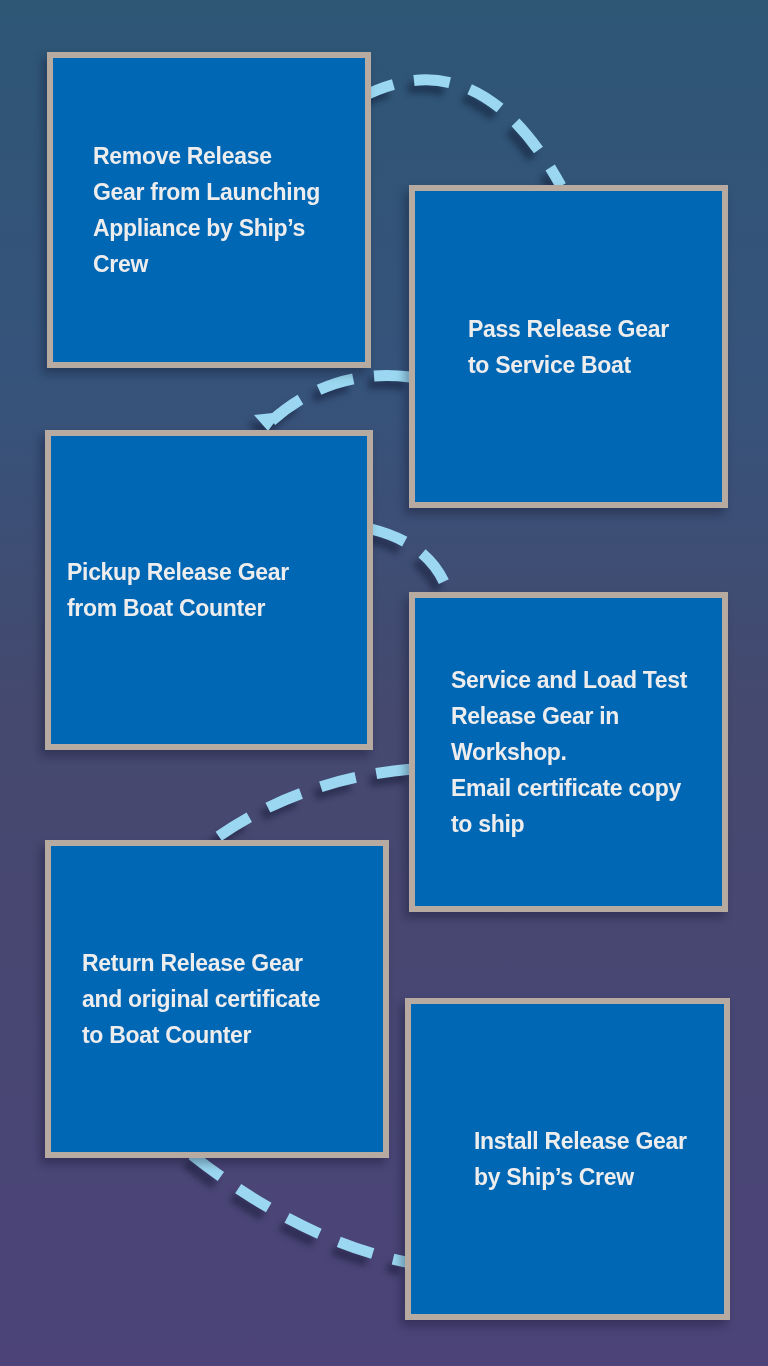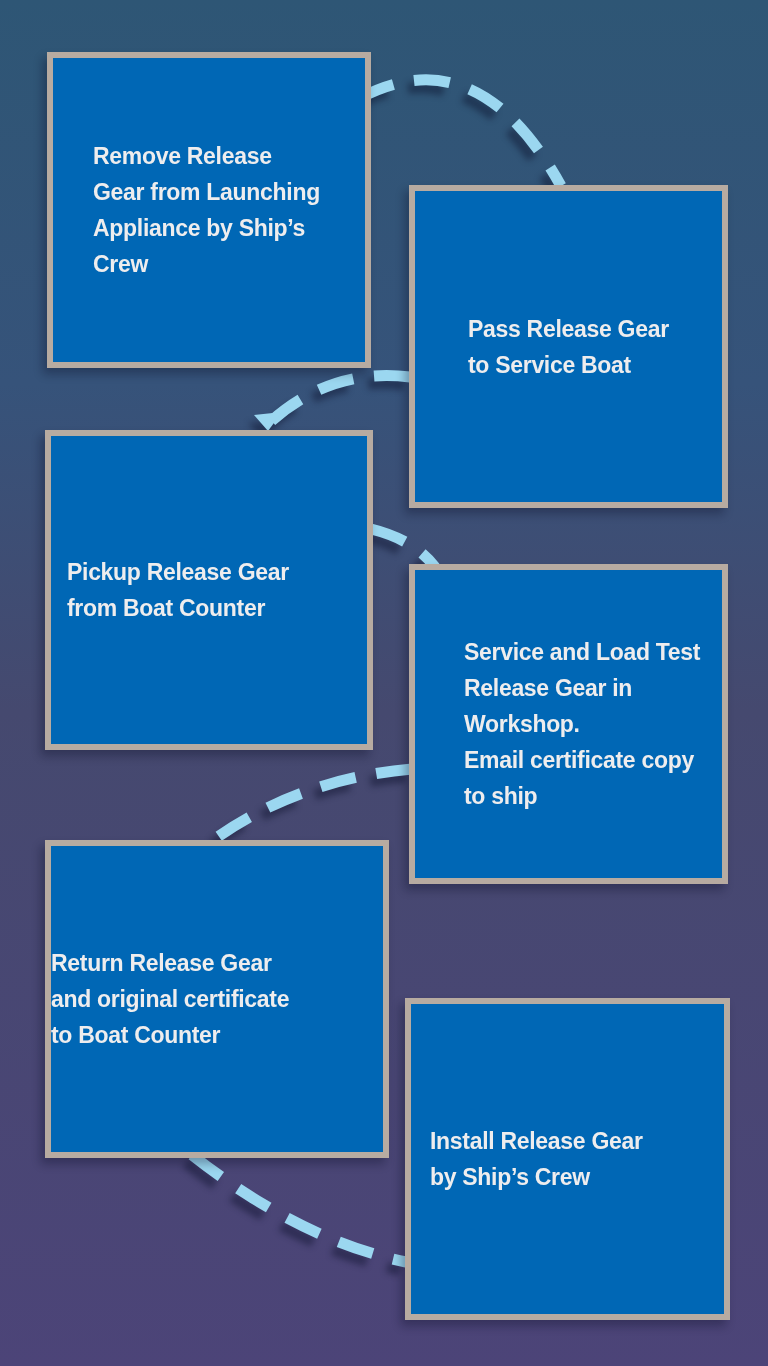--- a/index.html
+++ b/index.html
@@ -44,23 +44,23 @@
     box-shadow: -4px 6px 9px rgba(8, 12, 35, 0.33);
   }
   .step .label {
     white-space: pre-line;
     padding-right: 20px;
   }
 
   #step-1 { left: 47px;  top: 52px;  width: 324px; height: 316px; padding-left: 40px; }
   #step-2 { left: 409px; top: 185px; width: 319px; height: 323px; padding-left: 53px; }
   #step-3 { left: 45px;  top: 430px; width: 328px; height: 320px; padding-left: 16px; }
-  #step-4 { left: 409px; top: 564px; width: 319px; height: 320px; padding-left: 49px; }
-  #step-5 { left: 45px;  top: 840px; width: 344px; height: 318px; }
-  #step-6 { left: 405px; top: 998px; width: 325px; height: 322px; padding-left: 19px; }
+  #step-4 { left: 409px; top: 592px; width: 319px; height: 320px; padding-left: 36px; }
+  #step-5 { left: 45px;  top: 840px; width: 344px; height: 318px; padding-left: 31px; }
+  #step-6 { left: 405px; top: 998px; width: 325px; height: 322px; padding-left: 63px; }
 </style>
 </head>
 <body>
 
 <div class="canvas">
 
   <svg class="connector-layer" viewBox="0 0 768 1366" xmlns="http://www.w3.org/2000/svg">
     <path d="M 360 98 Q 478 36 561 186" stroke="#9bd7f0"></path>
     <path d="M 410 377 Q 330 367 268 424" stroke="#9bd7f0"></path>
     <polygon points="254,415 282,412 268,431" fill="#9bd7f0"></polygon>

